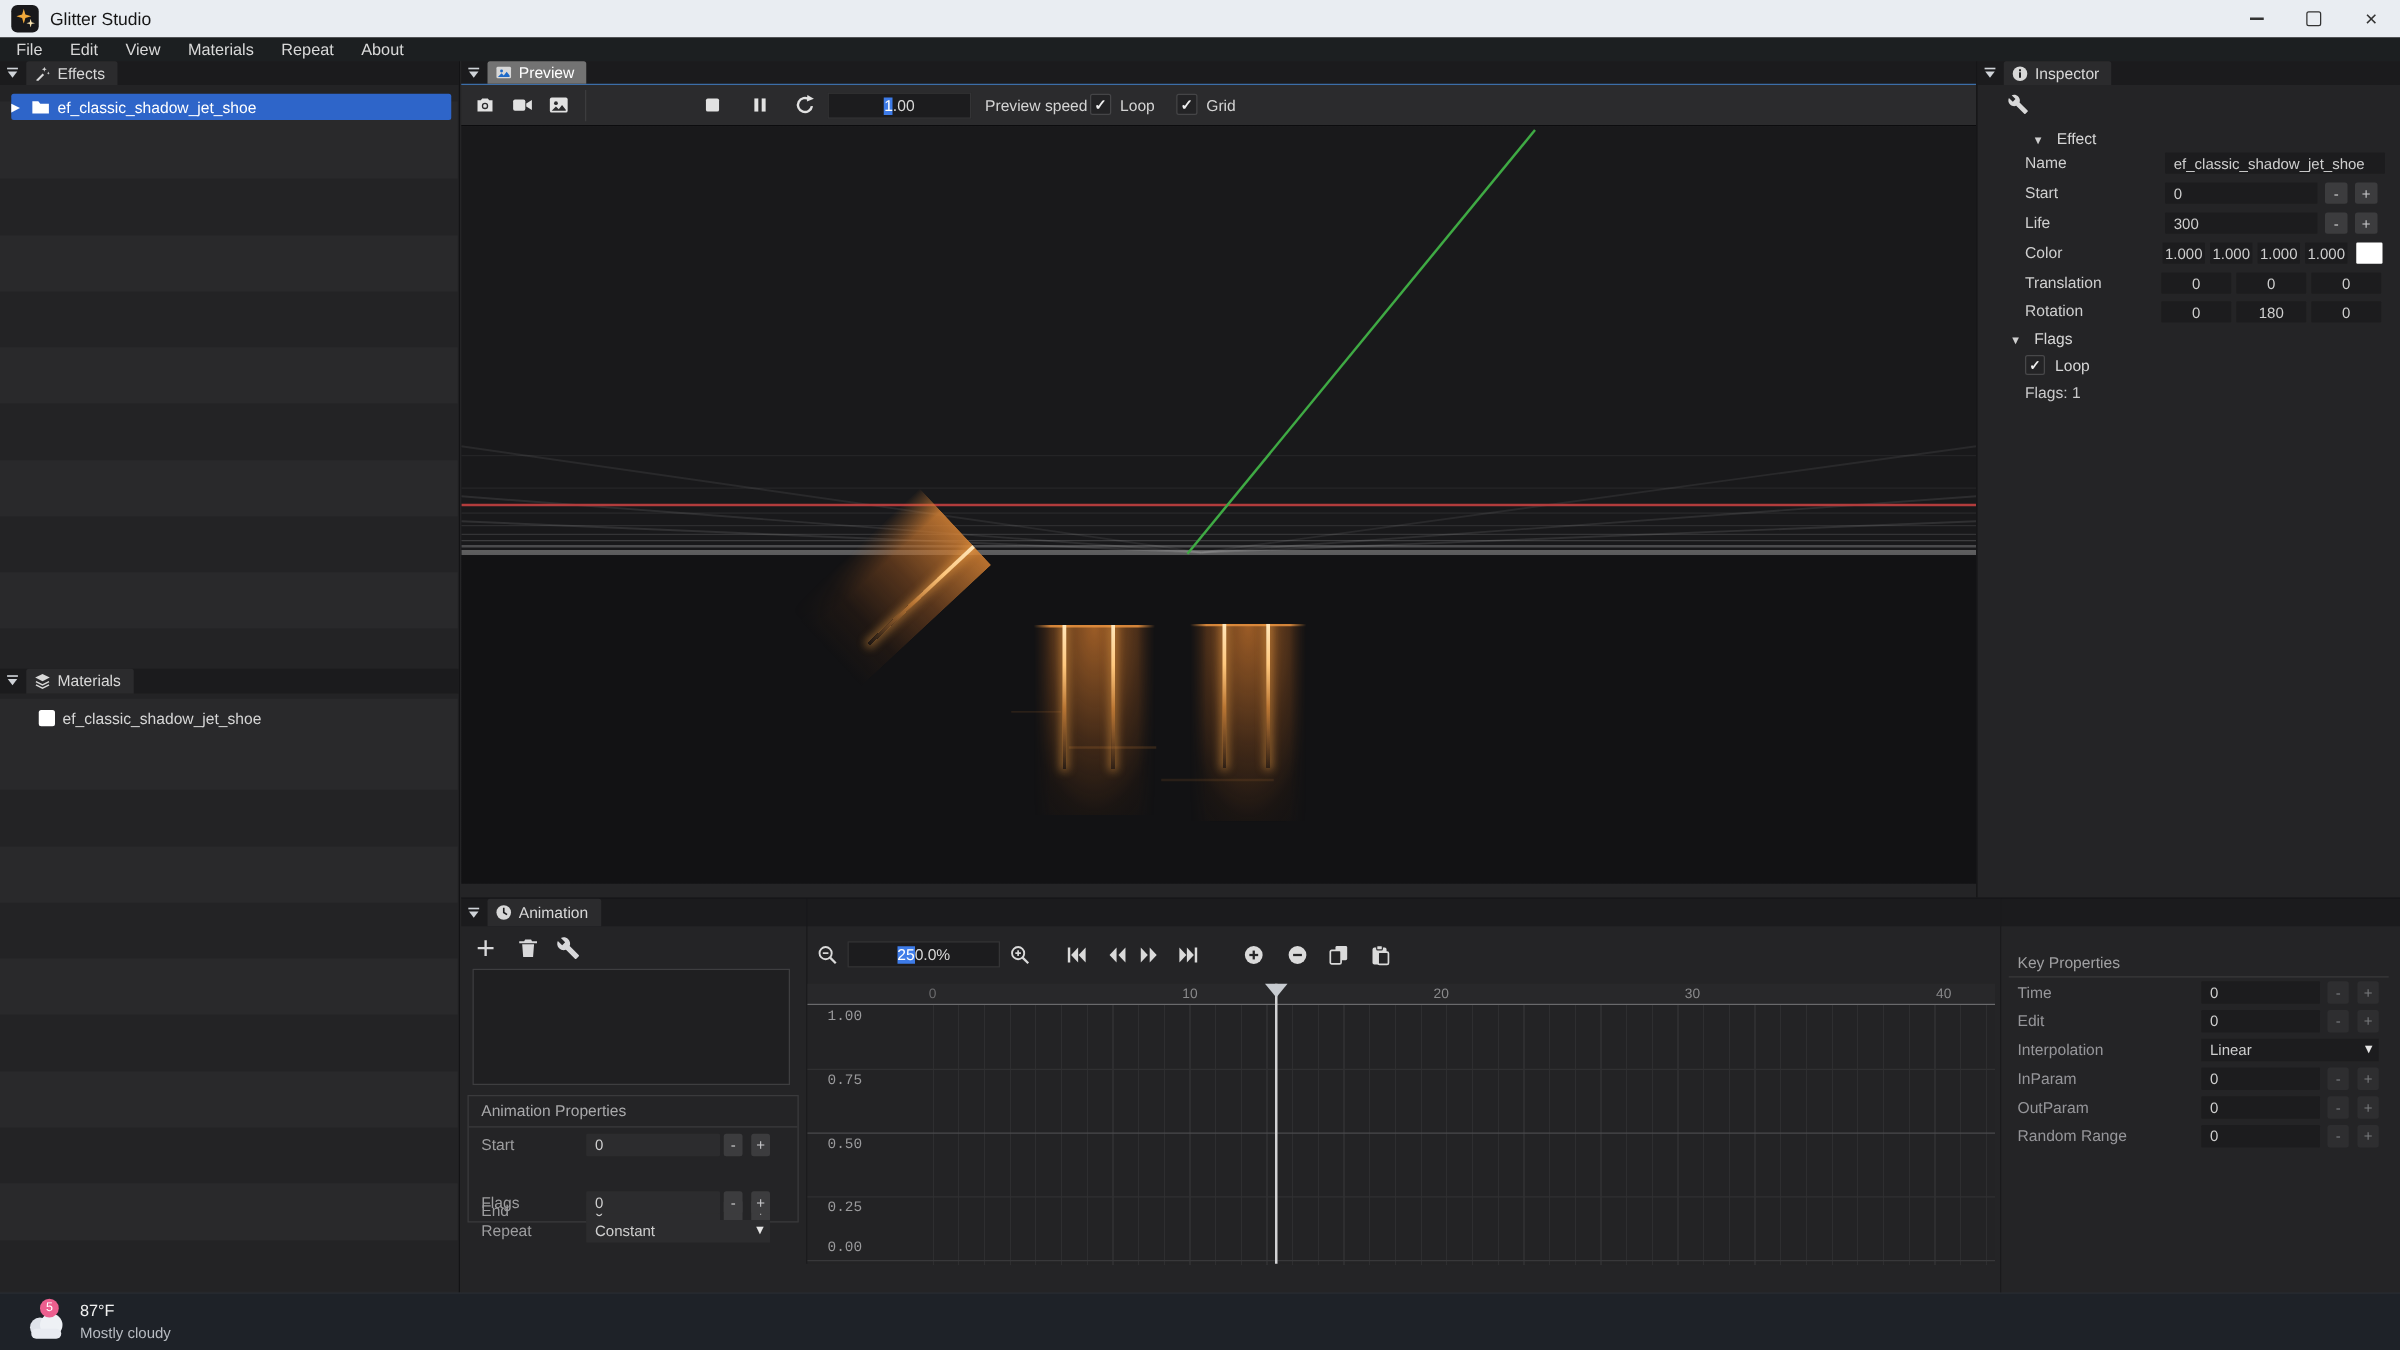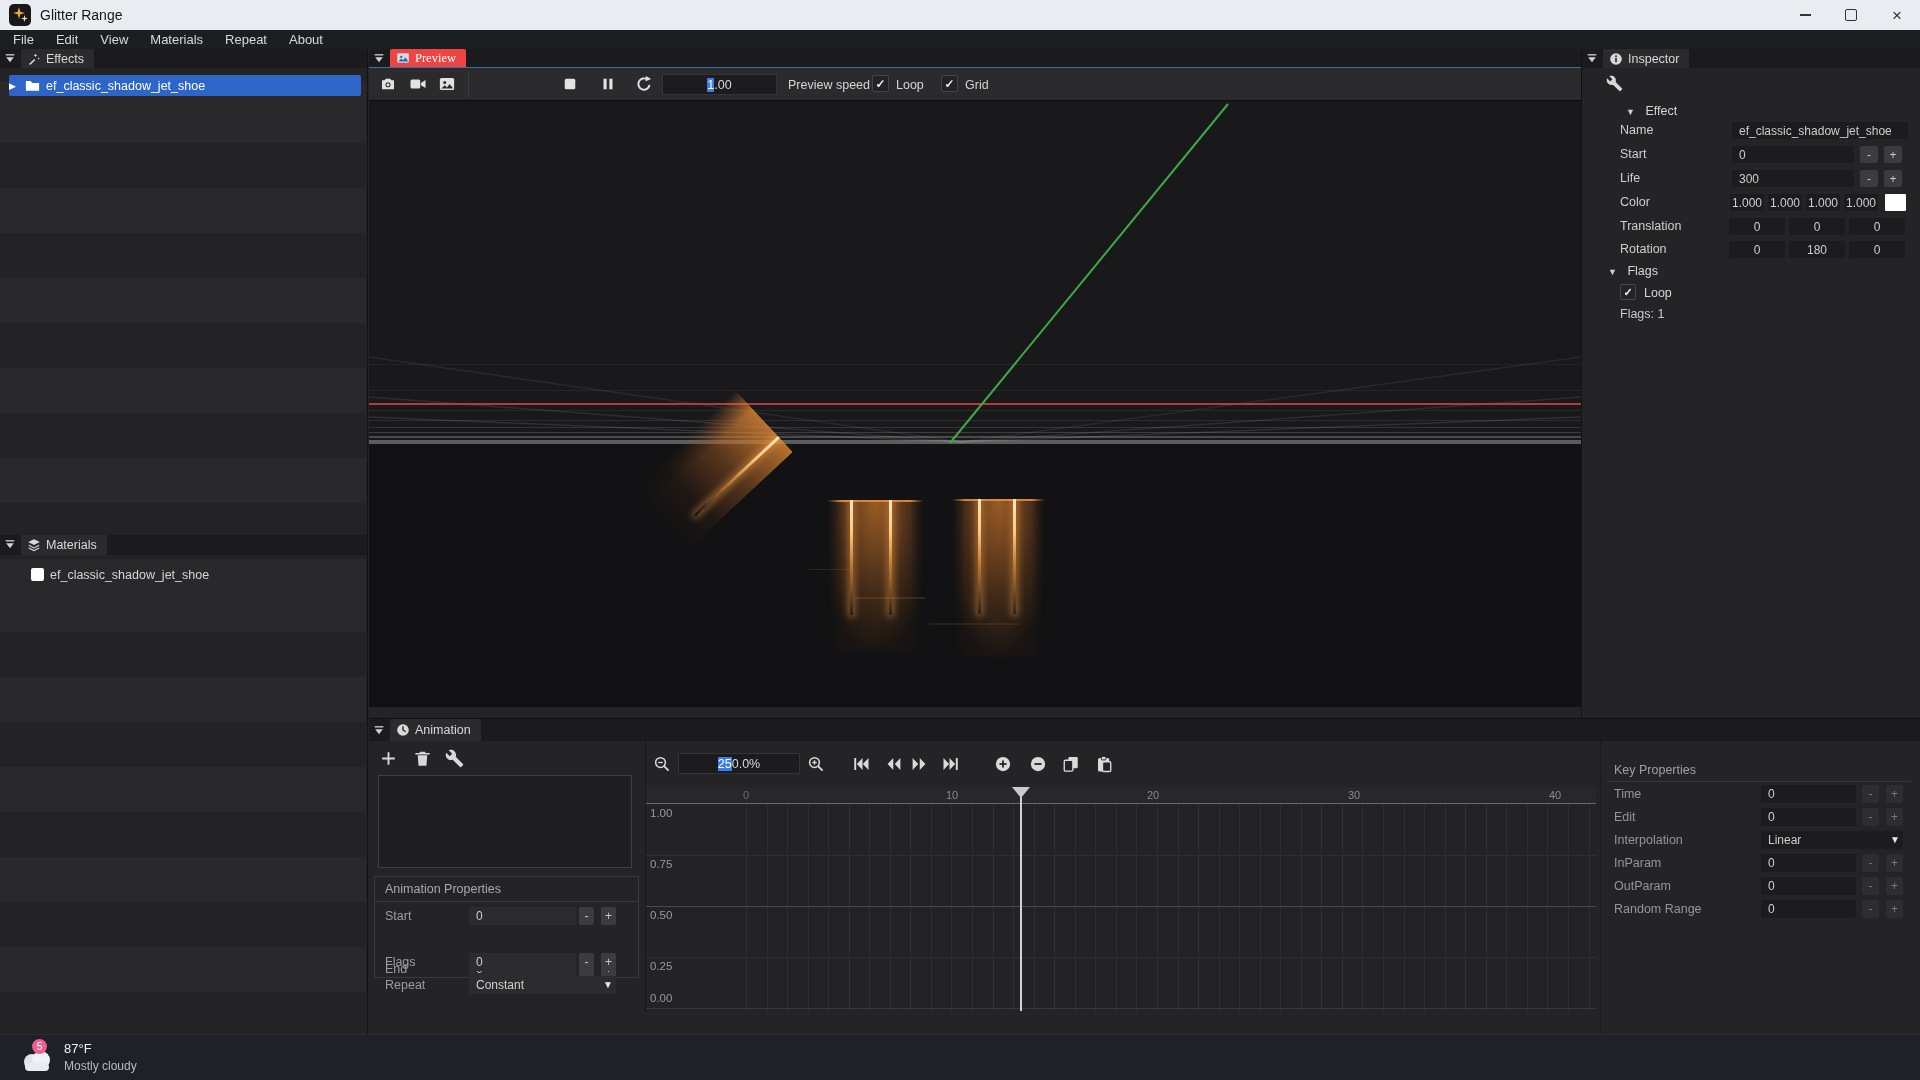--- a/index.html
+++ b/index.html
@@ -22,21 +22,21 @@
   .close-g{font-size:17px;line-height:17px;}
 
   
   .menubar{position:absolute;left:0;top:30px;width:1920px;height:19px;background:#1c1f21;display:flex;align-items:center;gap:22px;padding-left:13px;box-sizing:border-box;}
   .menu-item{color:#d9d9d9;font-size:13px;}
 
   
   .tabrow{position:absolute;left:0;top:0;right:0;height:19px;background:#1b1b1d;display:flex;align-items:stretch;}
   .filter-ic{width:14px;height:13px;margin:3px 2px 0 3px;color:#cfd3d8;}
   .ptab{display:flex;align-items:center;gap:5px;padding:0 10px 0 6px;background:#2b2b2d;border-radius:2px 2px 0 0;color:#d8d8d8;font-size:12.5px;margin-left:2px;}
-  .ptab.blue{background:#ef4444;color:#fff;font-family:Liberation Serif, serif;}
+  .ptab.blue{background:#737373;color:#fff;}
   .ptab .tic{width:14px;height:14px;}
 
   
   #leftpanel{position:absolute;left:0;top:49px;width:368px;height:985px;background:#242426;border-right:1px solid #131315;box-sizing:border-box;}
   .tree{position:absolute;left:0;right:1px;}
   .zebra{background:repeating-linear-gradient(180deg,#29292b 0 45px,#232325 45px 90px);}
   .tree-item{position:absolute;left:9px;height:21px;width:352px;display:flex;align-items:center;gap:6px;border-radius:2px;}
   .tree-item.selected{background:#2e65c9;color:#fff;}
   .expander{font-size:9px;width:10px;color:#fff;}
   .mini-ic{width:15px;height:13px;color:#fff;}
@@ -95,21 +95,21 @@
   .an-btn{position:absolute;top:30px;width:19px;height:19px;color:#d8d8da;}
 
   .tl{position:absolute;left:276px;top:0;width:950px;height:292px;border-left:1px solid #19191b;}
   .tl-btn{position:absolute;top:36px;width:18px;height:18px;color:#dadada;}
   .tl-zoom{position:absolute;left:32px;top:34px;width:122px;height:21px;}
   .ruler{position:absolute;left:0;top:68px;width:950px;height:16px;background:#28282a;}
   .tick{position:absolute;top:2px;transform:translateX(-50%);font-size:11px;color:#8a8a8c;}
   .graph{position:absolute;left:0;top:84px;width:950px;height:208px;background:#232325;border-top:1px solid #6a6a6c;box-sizing:border-box;}
   .gline{position:absolute;left:0;width:950px;height:1px;}
   .vlines{position:absolute;left:100px;top:0;width:850px;height:208px;background:repeating-linear-gradient(90deg,rgba(255,255,255,.05) 0 1px,transparent 1px 20.55px);}
-  .ylab{position:absolute;left:4px;font-size:11.5px;color:#9a9a9c;}
+  .ylab{position:absolute;left:16px;font-size:11.5px;color:#9a9a9c;font-family:Liberation Mono, monospace;}
   .playhead-line{position:absolute;left:375px;top:68px;width:2px;height:224px;background:#d2d2d4;z-index:5;}
   .playhead-tri{position:absolute;left:367px;top:68px;width:0;height:0;border-left:9px solid transparent;border-right:9px solid transparent;border-top:11px solid #c7cbd0;z-index:6;}
 
   .kp{position:absolute;left:1231px;top:0;width:320px;height:316px;border-left:1px solid #1a1a1c;}
   .kp-title{position:absolute;left:13px;top:44px;font-size:12.5px;color:#a0a0a2;}
   .kp-div{position:absolute;left:6px;right:10px;top:62px;height:1px;background:#38383a;}
   .krow{position:absolute;left:0;width:320px;height:18px;}
   .klabel{position:absolute;left:13px;top:2px;font-size:12.5px;color:#96969a;}
 
   
@@ -119,21 +119,21 @@
   .wx-cond{position:absolute;left:56px;top:22px;font-size:12px;color:#b7bbc1;}
 </style>
 </head>
 <body>
 
 <div class="titlebar">
   <div class="app-logo">
       <i class="sparkle s1"></i>
       <i class="sparkle s2"></i>
     </div>
-  <span class="wtitle">Glitter Range</span>
+  <span class="wtitle">Glitter Studio</span>
   <div class="wbtn" style="left:1782px;">
       <i class="min-g"></i>
     </div>
   <div class="wbtn" style="left:1828px;">
       <i class="max-g"></i>
     </div>
   <div class="wbtn" style="left:1874px;">
       <span class="close-g">×</span>
     </div>
 </div>

